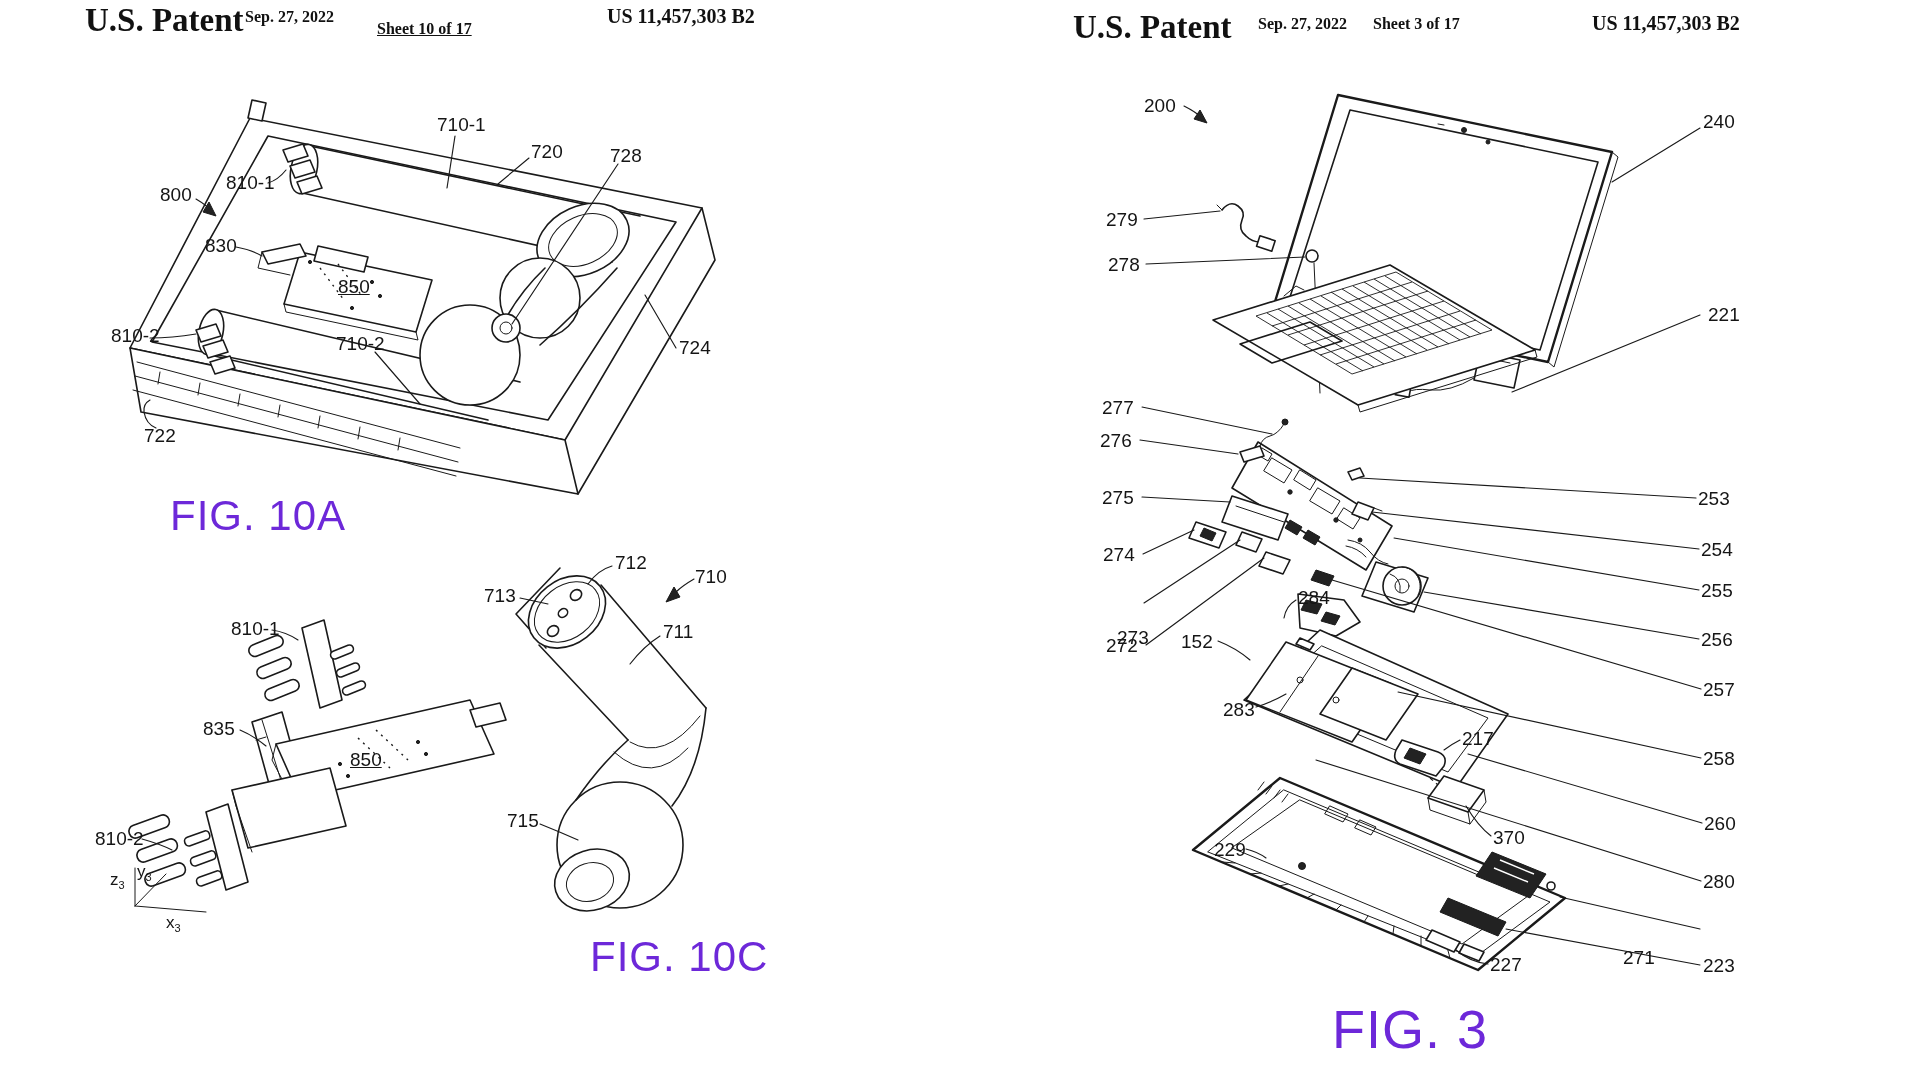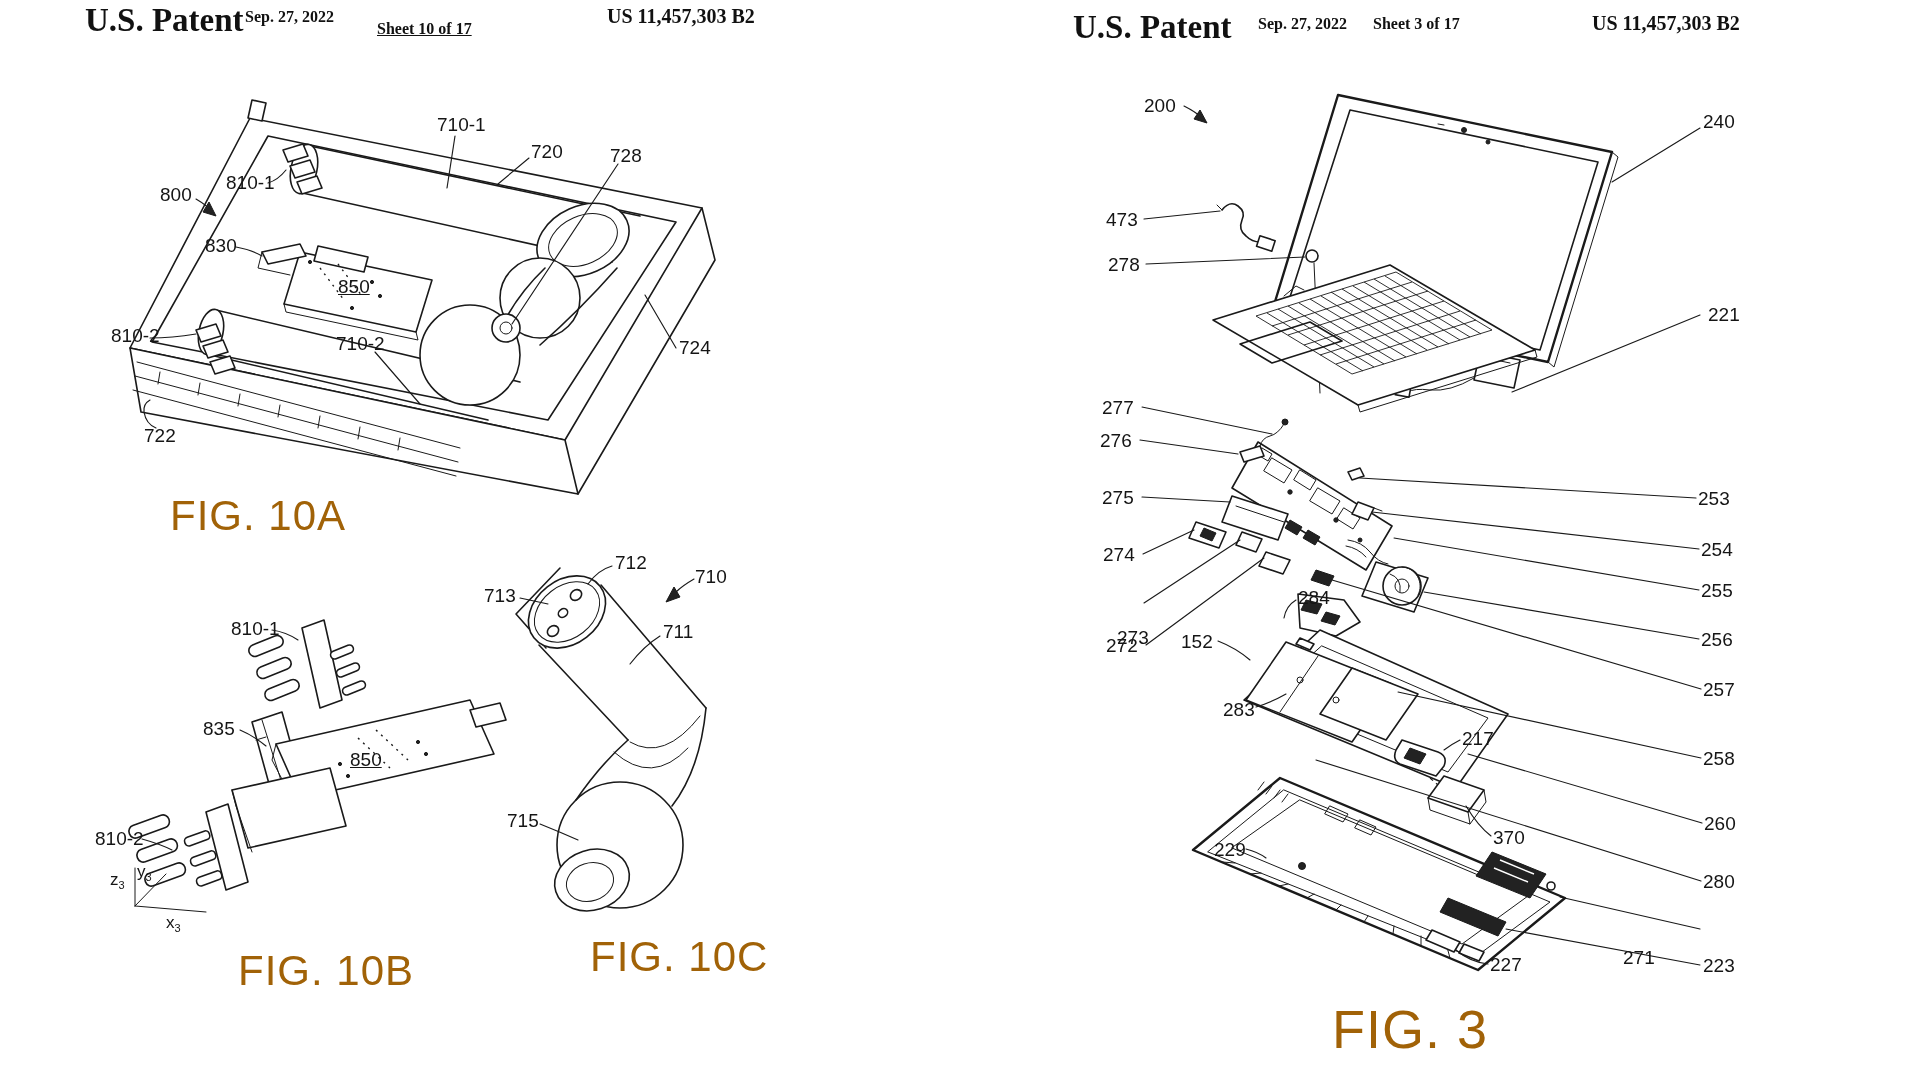--- a/index.html
+++ b/index.html
@@ -4,21 +4,21 @@
 <style>
   html,body{margin:0;padding:0;background:#fff;}
   .stage{position:relative;width:1920px;height:1080px;background:#ffffff;overflow:hidden;
          font-family:"Liberation Sans",sans-serif;color:#111;}
   
   .hdr{position:absolute;font-family:"Liberation Serif",serif;font-weight:bold;white-space:nowrap;}
   .hdr-title{font-size:33px;}
   .hdr-mid{font-size:16px;}
   .hdr-num{font-size:20px;}
   
-  .figcap{position:absolute;font-family:"Liberation Sans",sans-serif;color:#a16207;
+  .figcap{position:absolute;font-family:"Liberation Sans",sans-serif;color:#6d28d9;
           white-space:nowrap;letter-spacing:1px;}
   .cap-m{font-size:42px;}
   .cap-l{font-size:54px;}
   
   #ref-layer{position:absolute;left:0;top:0;width:1920px;height:1080px;pointer-events:none;}
   .ref{position:absolute;font-size:19px;line-height:19px;color:#151515;white-space:nowrap;
        font-family:"Liberation Sans",sans-serif;}
   .ref.u{text-decoration:underline;}
   .ref.axis{font-size:17px;}
   .ref sub{font-size:11px;}
@@ -299,21 +299,20 @@
       <path class="ld" d="M1701,689 L1332,580"></path>
       <path class="ld" d="M1701,758 L1398,692"></path>
       <path class="ld" d="M1702,823 L1468,754"></path>
       <path class="ld" d="M1701,881 L1316,760"></path>
       <path class="ld" d="M1700,929 L1560,897"></path>
       <path class="ld" d="M1700,965 L1506,929"></path>
     </g>
   </svg>
 
   <div class="figcap cap-m" style="left:170px;top:492px;">FIG. 10A</div>
-  <div class="figcap cap-m" style="left:238px;top:947px;">FIG. 10B</div>
   <div class="figcap cap-m" style="left:590px;top:933px;">FIG. 10C</div>
   <div class="figcap cap-l" style="left:1332px;top:998px;">FIG. 3</div>
 
   <div id="ref-layer">
       <div class="ref" style="left: 437px; top: 115px;">710-1</div>
       <div class="ref" style="left: 531px; top: 142px;">720</div>
       <div class="ref" style="left: 610px; top: 146px;">728</div>
       <div class="ref" style="left: 160px; top: 185px;">800</div>
       <div class="ref" style="left: 226px; top: 173px;">810-1</div>
       <div class="ref" style="left: 205px; top: 236px;">830</div>
@@ -329,21 +328,21 @@
       <div class="ref axis" style="left: 110px; top: 870px;">z<sub>3</sub></div>
       <div class="ref axis" style="left: 137px; top: 862px;">y<sub>3</sub></div>
       <div class="ref axis" style="left: 166px; top: 913px;">x<sub>3</sub></div>
       <div class="ref" style="left: 484px; top: 586px;">713</div>
       <div class="ref" style="left: 615px; top: 553px;">712</div>
       <div class="ref" style="left: 695px; top: 567px;">710</div>
       <div class="ref" style="left: 663px; top: 622px;">711</div>
       <div class="ref" style="left: 507px; top: 811px;">715</div>
       <div class="ref" style="left: 1144px; top: 96px;">200</div>
       <div class="ref" style="left: 1703px; top: 112px;">240</div>
-      <div class="ref" style="left: 1106px; top: 210px;">473</div>
+      <div class="ref" style="left: 1106px; top: 210px;">279</div>
       <div class="ref" style="left: 1108px; top: 255px;">278</div>
       <div class="ref" style="left: 1708px; top: 305px;">221</div>
       <div class="ref" style="left: 1102px; top: 398px;">277</div>
       <div class="ref" style="left: 1100px; top: 431px;">276</div>
       <div class="ref" style="left: 1102px; top: 488px;">275</div>
       <div class="ref" style="left: 1103px; top: 545px;">274</div>
       <div class="ref" style="left: 1104px; top: 628px; margin-left: 13px;">273</div>
       <div class="ref" style="left: 1106px; top: 636px;">272</div>
       <div class="ref" style="left: 1181px; top: 632px;">152</div>
       <div class="ref" style="left: 1298px; top: 588px;">284</div>

